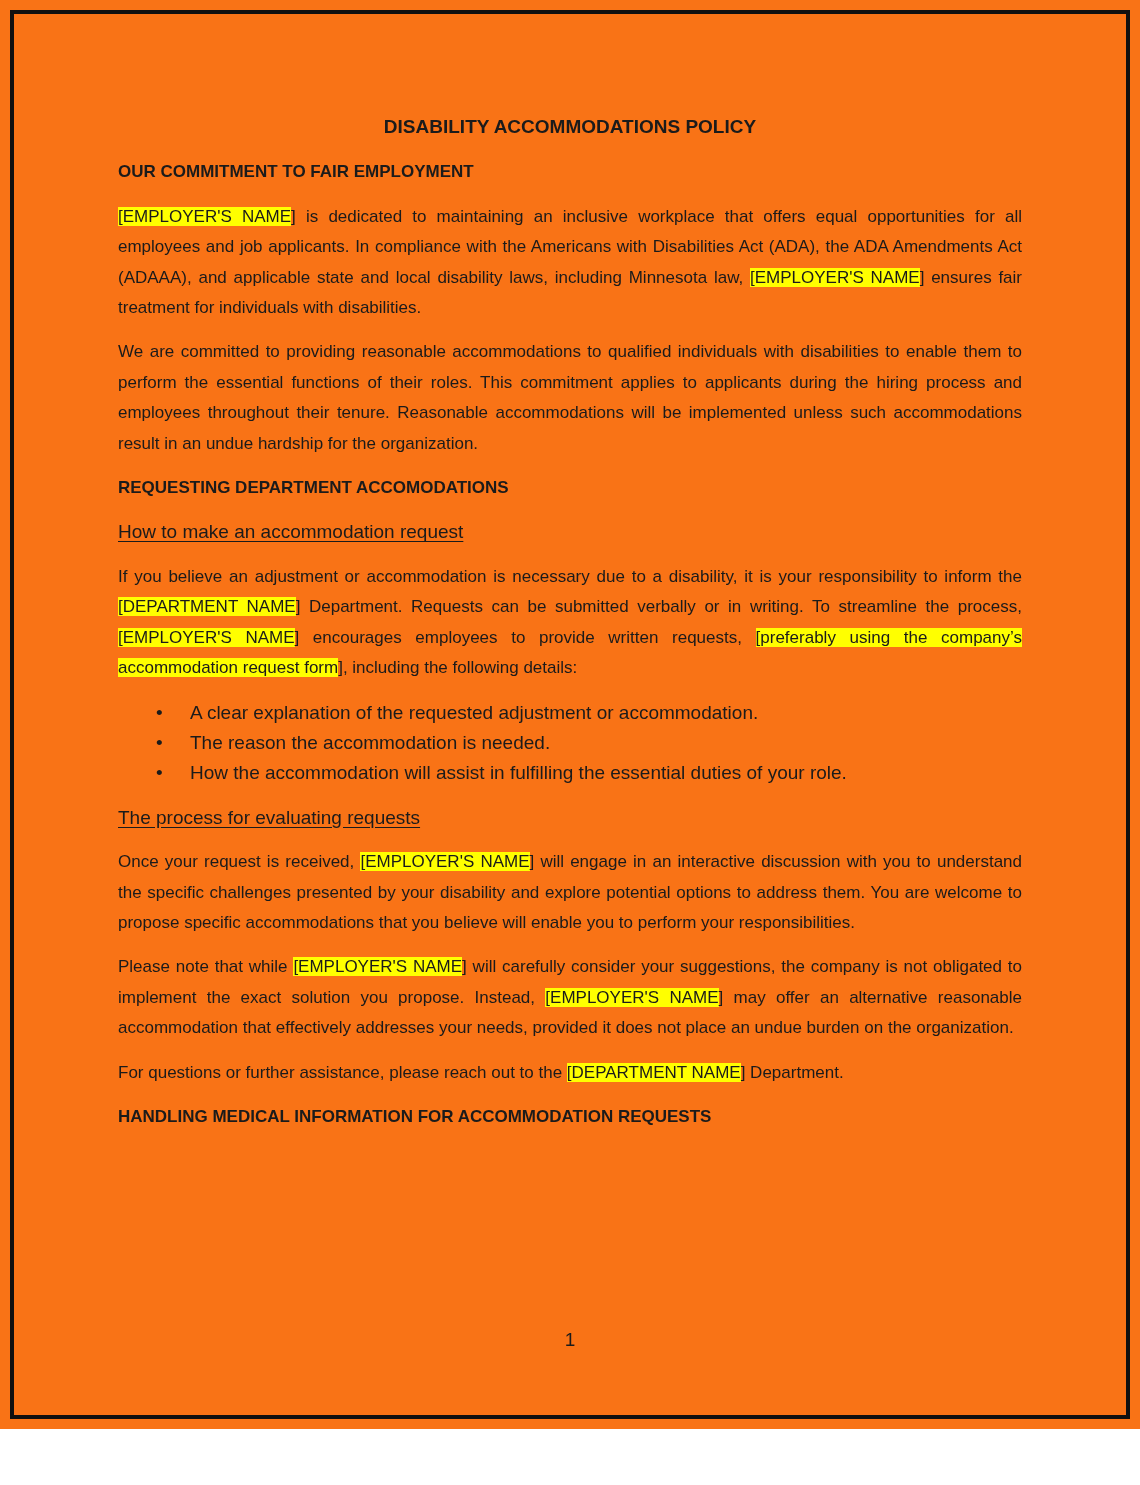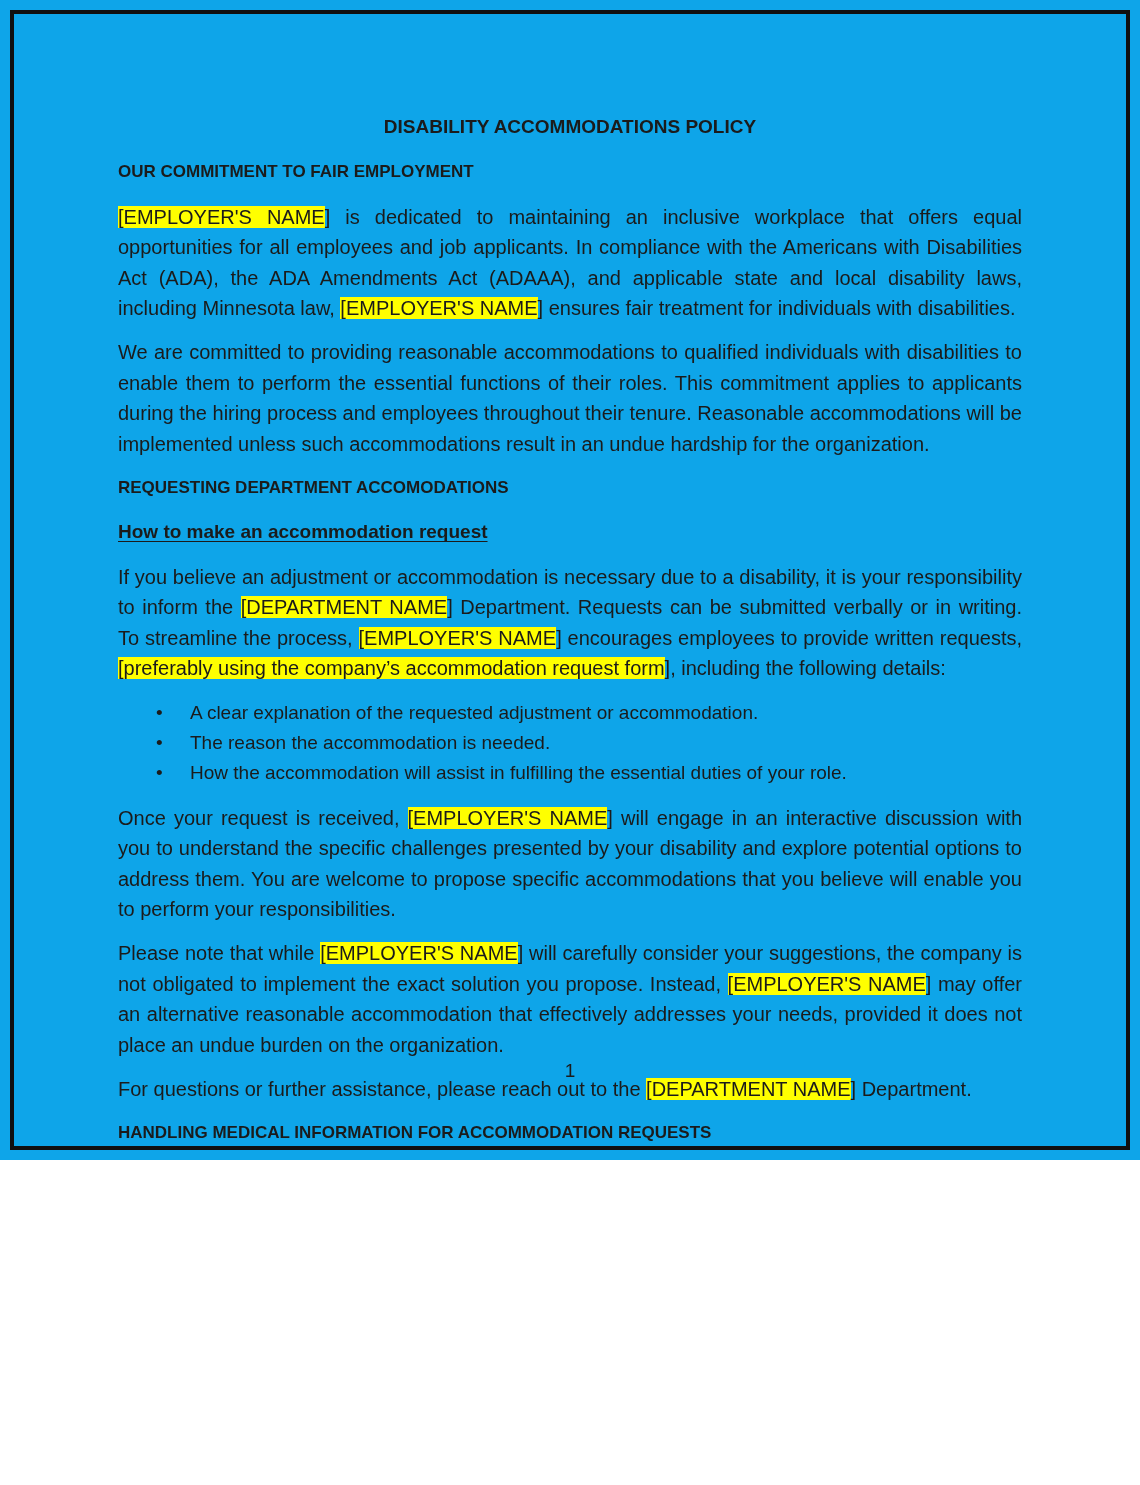--- a/index.html
+++ b/index.html
@@ -1,46 +1,46 @@
 <!DOCTYPE html>
 <html><head>
 <meta charset="utf-8">
 <style>
   html,body{margin:0;padding:0;background:#ffffff;}
   .page{
     position:relative;
-    width:1140px;height:1160px;
-    background:#0ea5e9;
+    width:1140px;height:1429px;
+    background:#f97316;
     font-family:"Liberation Sans",sans-serif;
     color:#1b1b1b;
     overflow:hidden;
   }
   .frame{
     position:absolute;inset:10px;
     border:4px solid #101010;
     pointer-events:none;
   }
   .content{padding:112px 118px 0 118px;}
   .title{
     font-size:19px;line-height:30.4px;
     font-weight:bold;text-align:center;
     margin:0 0 15px 0;
   }
   .para{
-    font-size:20px;line-height:30.4px;
+    font-size:17px;line-height:30.4px;
     margin:0 0 14px 0;
     text-align:justify;
   }
   .h-bold{
     font-size:17px;line-height:30.4px;
     font-weight:bold;margin:0 0 14px 0;
   }
   .h-underline{
     font-size:19px;line-height:30.4px;
-    font-weight:bold;text-decoration:underline;
+    font-weight:normal;text-decoration:underline;
     text-underline-offset:3px;
     margin:0 0 14px 0;
   }
   .hl{background:#ffff00;}
   ul.bullets{list-style:none;margin:0 0 14px 0;padding:0;}
   ul.bullets li{
     position:relative;padding-left:72px;
     font-size:19px;line-height:30.4px;
   }
   ul.bullets .dot{position:absolute;left:38px;top:0;}
@@ -61,20 +61,21 @@
         <p class="para"><span class="hl">[EMPLOYER'S NAME</span><span>] is dedicated to maintaining an inclusive workplace that offers equal opportunities for all employees and job applicants. In compliance with the Americans with Disabilities Act (ADA), the ADA Amendments Act (ADAAA), and applicable state and local disability laws, including Minnesota law, </span><span class="hl">[EMPLOYER'S NAME</span><span>] ensures fair treatment for individuals with disabilities.</span></p>
         <p class="para"><span>We are committed to providing reasonable accommodations to qualified individuals with disabilities to enable them to perform the essential functions of their roles. This commitment applies to applicants during the hiring process and employees throughout their tenure. Reasonable accommodations will be implemented unless such accommodations result in an undue hardship for the organization.</span></p>
         <div class="h-bold">REQUESTING DEPARTMENT ACCOMODATIONS</div>
         <div class="h-underline">How to make an accommodation request</div>
         <p class="para"><span>If you believe an adjustment or accommodation is necessary due to a disability, it is your responsibility to inform the </span><span class="hl">[DEPARTMENT NAME</span><span>] Department. Requests can be submitted verbally or in writing. To streamline the process, </span><span class="hl">[EMPLOYER'S NAME</span><span>] encourages employees to provide written requests, </span><span class="hl">[preferably using the company’s accommodation request form</span><span>], including the following details:</span></p>
         <ul class="bullets">
           <li><span class="dot">•</span><span>A clear explanation of the requested adjustment or accommodation.</span></li>
           <li><span class="dot">•</span><span>The reason the accommodation is needed.</span></li>
           <li><span class="dot">•</span><span>How the accommodation will assist in fulfilling the essential duties of your role.</span></li>
         </ul>
+        <div class="h-underline">The process for evaluating requests</div>
         <p class="para"><span>Once your request is received, </span><span class="hl">[EMPLOYER'S NAME</span><span>] will engage in an interactive discussion with you to understand the specific challenges presented by your disability and explore potential options to address them. You are welcome to propose specific accommodations that you believe will enable you to perform your responsibilities.</span></p>
         <p class="para"><span>Please note that while </span><span class="hl">[EMPLOYER'S NAME</span><span>] will carefully consider your suggestions, the company is not obligated to implement the exact solution you propose. Instead, </span><span class="hl">[EMPLOYER'S NAME</span><span>] may offer an alternative reasonable accommodation that effectively addresses your needs, provided it does not place an undue burden on the organization.</span></p>
         <p class="para"><span>For questions or further assistance, please reach out to the </span><span class="hl">[DEPARTMENT NAME</span><span>] Department.</span></p>
         <div class="h-bold">HANDLING MEDICAL INFORMATION FOR ACCOMMODATION REQUESTS</div>
       </div>
   </div>
   <div class="footer">1</div>
 </div>
 
 </body></html>

